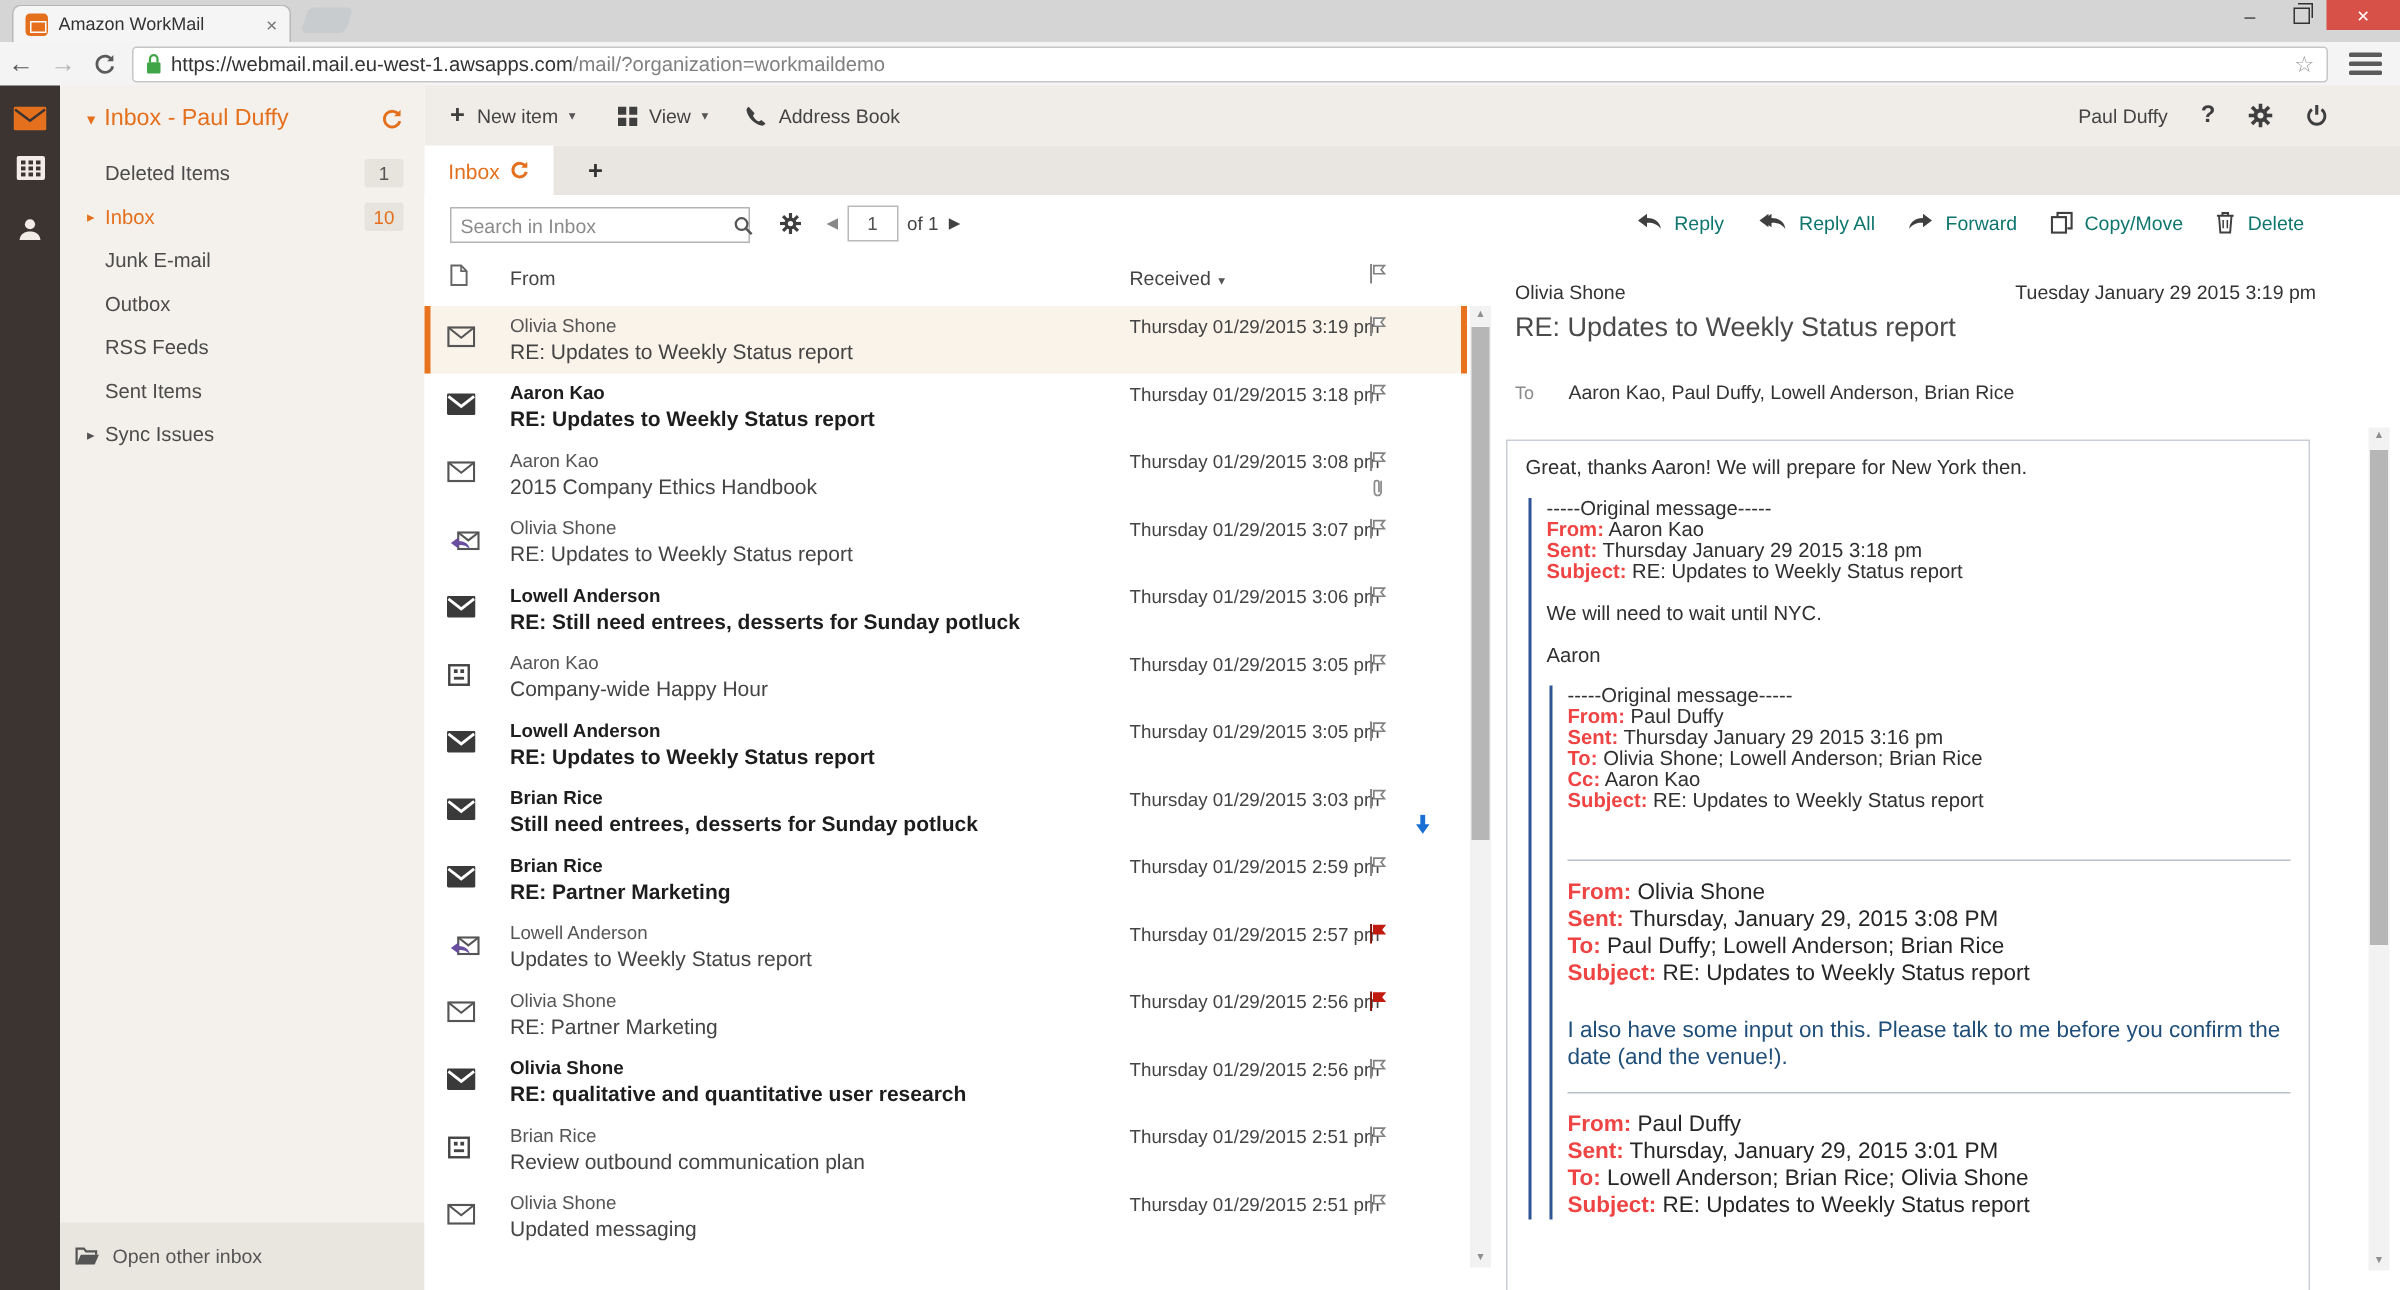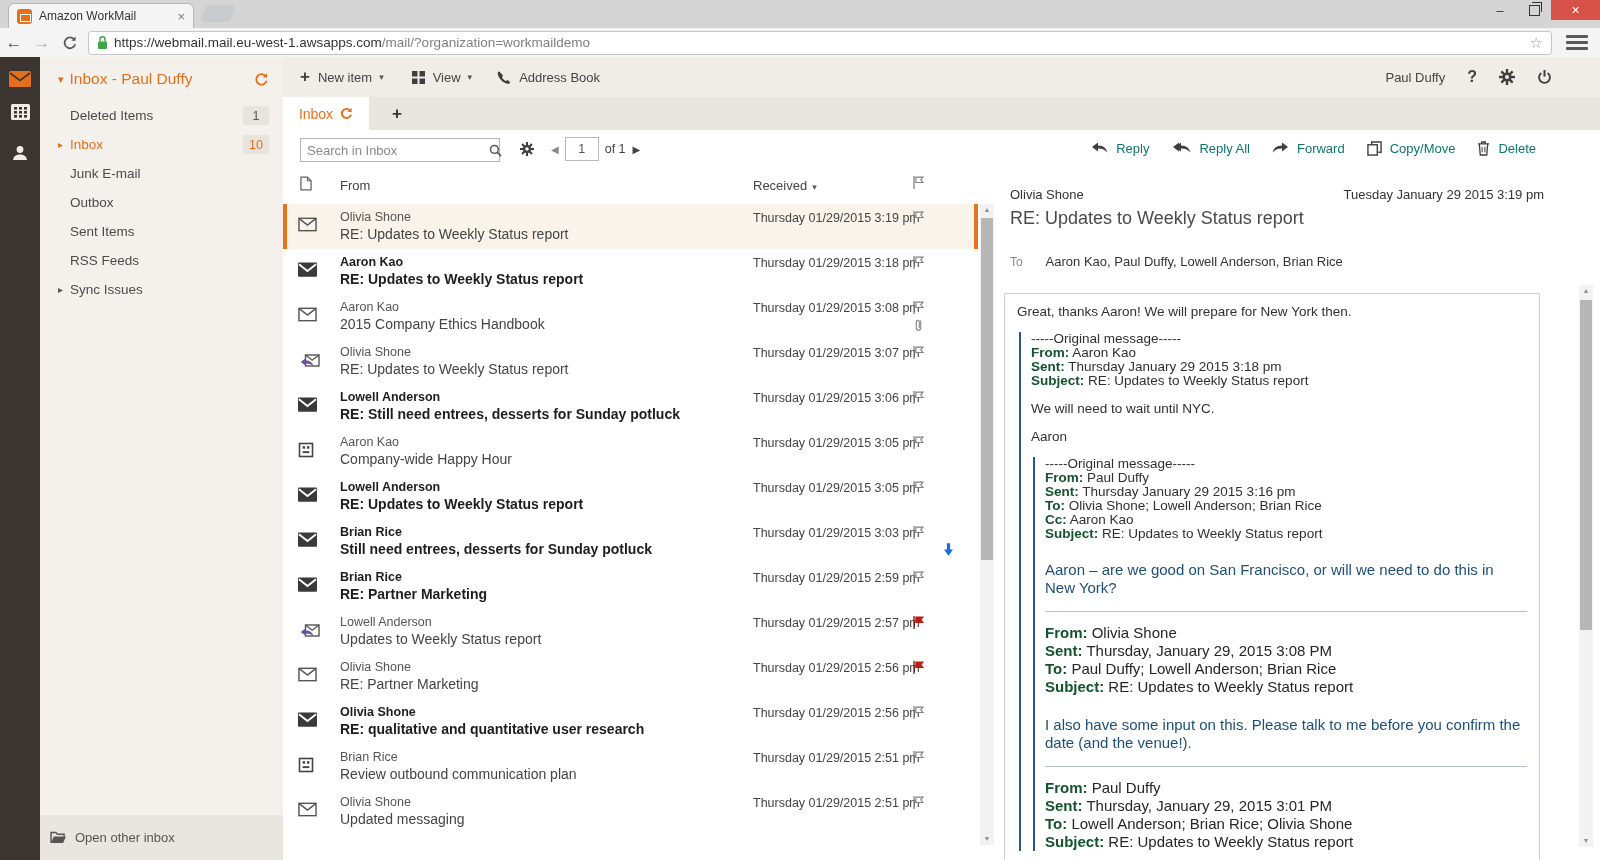--- a/index.html
+++ b/index.html
@@ -144,21 +144,21 @@
   #read-subject{position:absolute;left:16px;top:78px;font-size:18px;color:#4a4a4a;}
   #read-to{position:absolute;left:16px;top:124px;font-size:13px;color:#333;}
   #read-to .to-label{color:#8a8a8a;font-size:12px;margin-right:20px;}
   #body-box{position:absolute;left:10px;top:163px;width:536px;height:620px;border:1px solid #c9ced6;
     background:#fff;box-sizing:border-box;padding:8px 12px;overflow:hidden;}
   .f-arial{font-size:13.5px;line-height:14px;color:#303030;}
   .f-cal{font-size:15px;line-height:18px;color:#262626;}
   .blue{color:#1f4e79;}
   #body-box .intro{margin:3px 0 0 0;}
   .quote{border-left:2px solid #2f5496;padding-left:10px;margin-left:2px;margin-top:13px;}
-  .qline b{color:#14532d;}
+  .qline b{color:#ef4444;}
   .gap14{height:14px;} .gap18{height:18px;}
   .bluepara{margin:2px 0;}
   .qhr{border-top:1px solid #b9c0c9;margin:14px 0 12px 0;}
 
   svg{display:block;}
 </style>
 </head>
 <body>
 
 <div id="chrome-tabs">
@@ -269,27 +269,27 @@
         </div>
 
         <div class="folder-item">
 
           <span class="folder-label">Outbox</span>
 
         </div>
 
         <div class="folder-item">
 
+          <span class="folder-label">RSS Feeds</span>
+
+        </div>
+
+        <div class="folder-item">
+
           <span class="folder-label">Sent Items</span>
-
-        </div>
-
-        <div class="folder-item">
-
-          <span class="folder-label">RSS Feeds</span>
 
         </div>
 
         <div class="folder-item has-arrow">
           <span class="arr">▸</span>
           <span class="folder-label">Sync Issues</span>
 
         </div>
       </div>
     <div id="folders-footer">
@@ -792,21 +792,20 @@
               <div>-----Original message-----</div>
               <div>
 
               <div class="qline"><b>From:</b> <span>Paul Duffy</span></div>
                   <div class="qline"><b>Sent:</b> <span>Thursday January 29 2015 3:16 pm</span></div>
                   <div class="qline"><b>To:</b> <span>Olivia Shone; Lowell Anderson; Brian Rice</span></div>
                   <div class="qline"><b>Cc:</b> <span>Aaron Kao</span></div>
                   <div class="qline"><b>Subject:</b> <span>RE: Updates to Weekly Status report</span></div>
                 </div>
               <div class="gap18"></div>
-              <p class="bluepara f-cal blue">Aaron – are we good on San Francisco, or will we need to do this in New York?</p>
               <div class="qhr"></div>
               <div class="f-cal">
 
               <div class="qline"><b>From:</b> <span>Olivia Shone</span></div>
                   <div class="qline"><b>Sent:</b> <span>Thursday, January 29, 2015 3:08 PM</span></div>
                   <div class="qline"><b>To:</b> <span>Paul Duffy; Lowell Anderson; Brian Rice</span></div>
                   <div class="qline"><b>Subject:</b> <span>RE: Updates to Weekly Status report</span></div>
                 </div>
               <div class="gap18"></div>
               <p class="bluepara f-cal blue">I also have some input on this.  Please talk to me before you confirm the date (and the venue!).</p>

